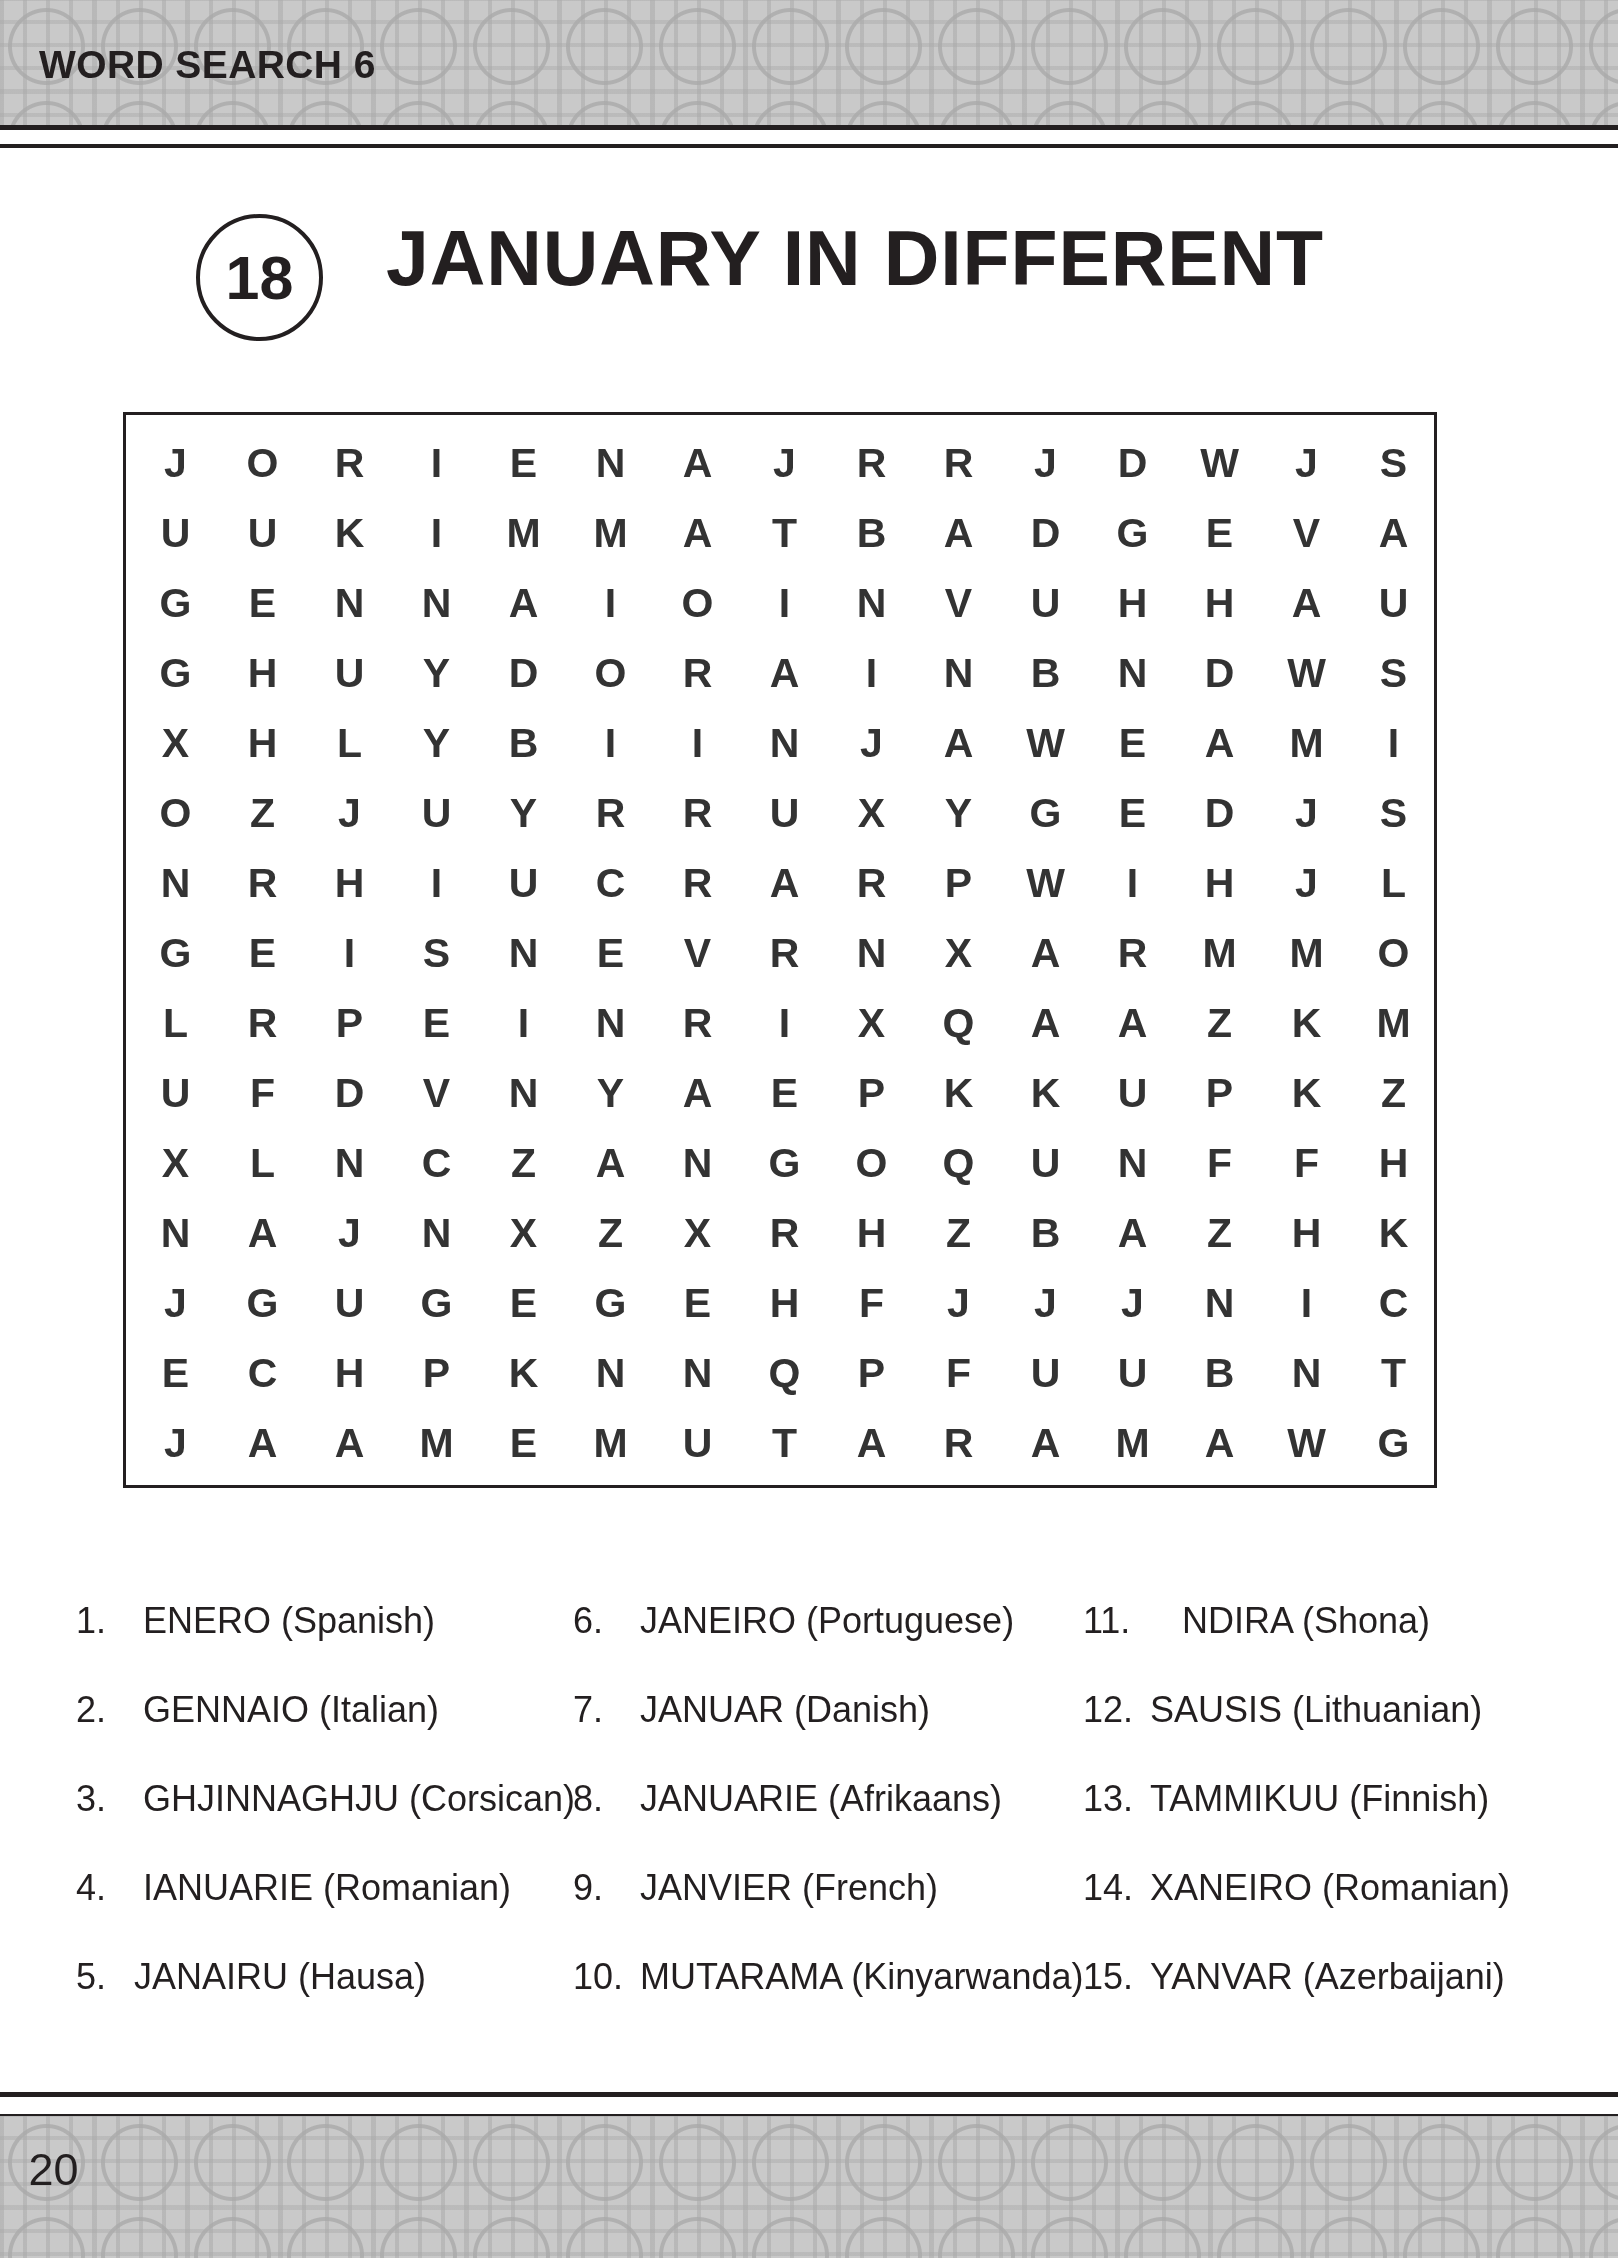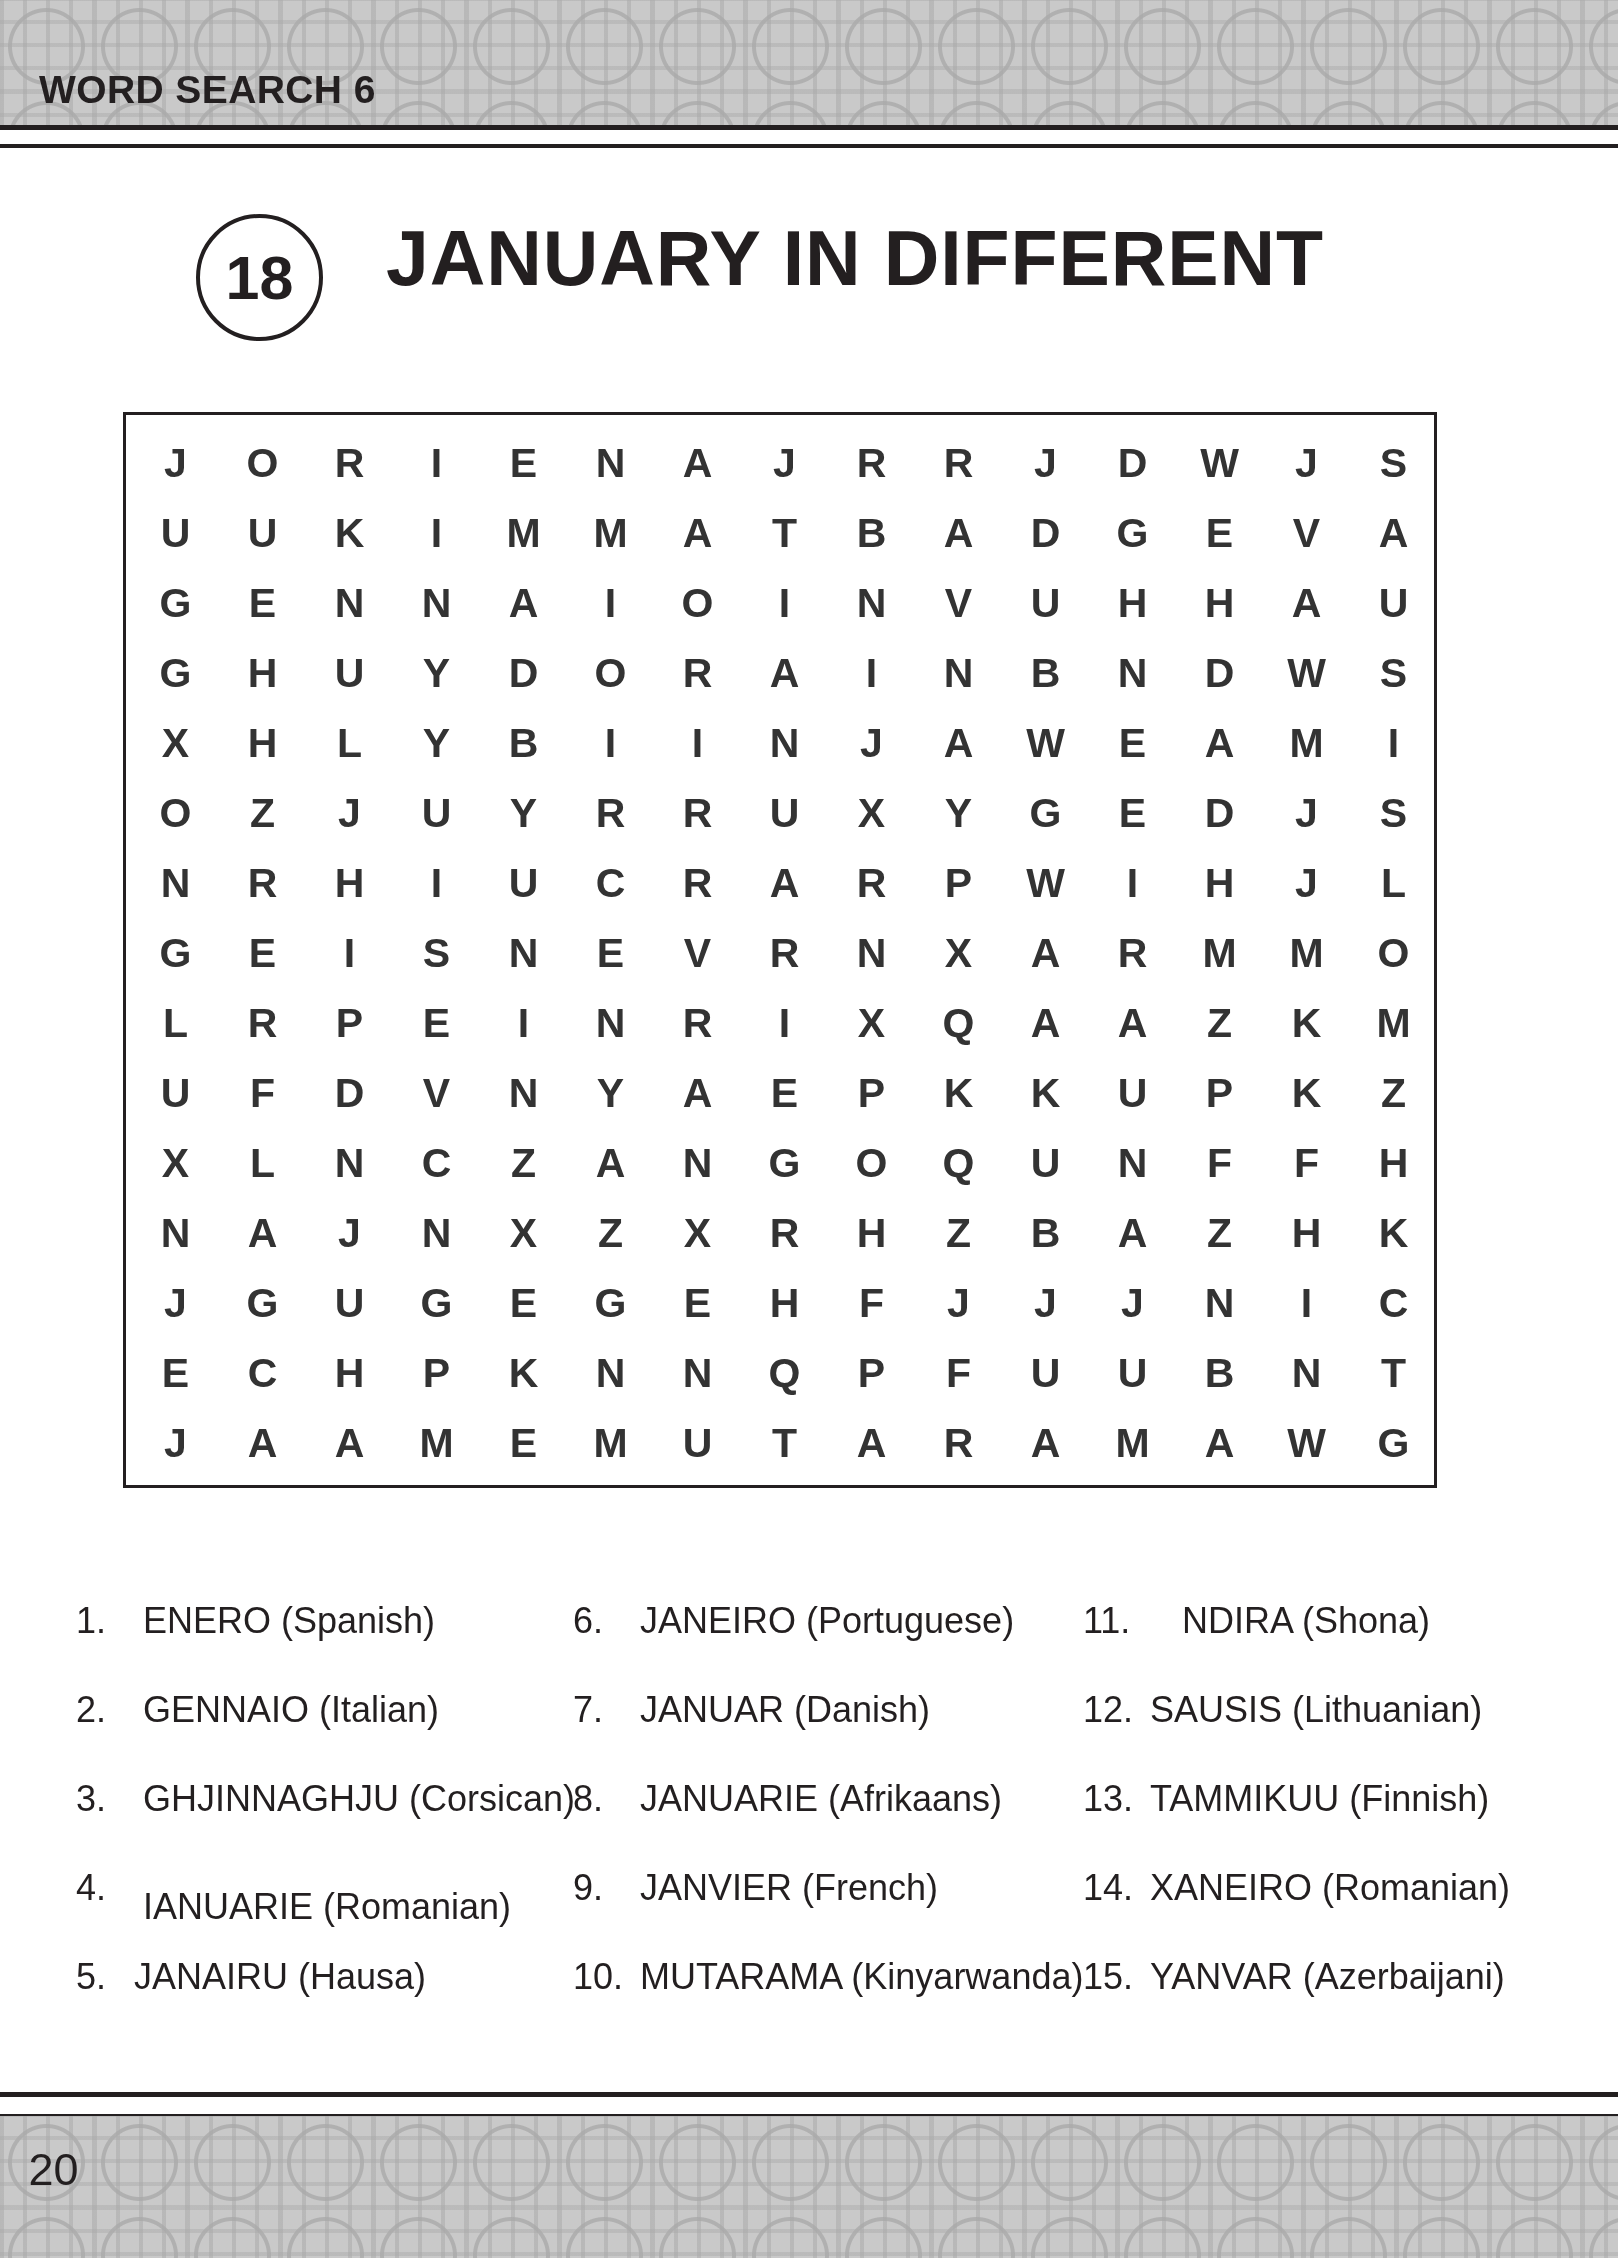--- a/index.html
+++ b/index.html
@@ -7,21 +7,21 @@
          font-family:"Liberation Sans", "DejaVu Sans", sans-serif; color:#231f20; }
   .band { position:absolute; left:0; width:1618px; background-color:#c9c9c9;
           background-image:
             repeating-linear-gradient(90deg, rgba(170,170,170,0.55) 0 3.6px, transparent 3.6px 23px),
             repeating-linear-gradient(0deg, rgba(170,170,170,0.45) 0 3.6px, transparent 3.6px 23px),
             radial-gradient(circle at 50% 50%, transparent 34px, rgba(160,160,160,0.6) 35px 38px, transparent 39px);
           background-size: 93px 93px, 93px 93px, 93px 93px; }
   .band.top { top:0; height:125px; }
   .band.bottom { top:2116px; height:142px; }
   .rule { position:absolute; left:0; width:1618px; background:#231f20; }
-  .header-label { position:absolute; left:39px; top:43px; font-size:39px; font-weight:bold; letter-spacing:0.4px;margin-top:25px; }
+  .header-label { position:absolute; left:39px; top:43px; font-size:39px; font-weight:bold; letter-spacing:0.4px; }
   .page-num { position:absolute; left:28.5px; top:2144px; font-size:45px; }
   .badge { position:absolute; left:196px; top:214px; width:127px; height:127px; border:4.5px solid #231f20; border-radius:50%;
            display:flex; align-items:center; justify-content:center; font-size:61px; font-weight:bold; box-sizing:border-box; }
   .title { position:absolute; left:356px; top:198px; width:998px; text-align:center; font-size:77px; font-weight:bold;
            line-height:89px; letter-spacing:0.9px;margin-top:16px; }
   .grid-box { position:absolute; left:123px; top:412px; width:1314px; height:1076px; border:3.6px solid #231f20; box-sizing:border-box; }
   .grid { position:absolute; left:123px; top:428px; width:1314px; }
   .grid-row { display:flex; height:70px; align-items:center; padding-left:9px; }
   .cell { width:87px; text-align:center; font-size:41px; font-weight:bold; color:#333333; }
   .words { position:absolute; top:1600px; left:0; width:1618px; }
@@ -313,21 +313,21 @@
       <div class="witem">
         <span class="wnum">2.</span>
         <span class="wtxt" style="left: 67px;">GENNAIO (Italian)</span>
       </div>
       <div class="witem">
         <span class="wnum">3.</span>
         <span class="wtxt" style="left: 67px;">GHJINNAGHJU (Corsican)</span>
       </div>
       <div class="witem">
         <span class="wnum">4.</span>
-        <span class="wtxt" style="left: 67px; margin-top: 19px;">IANUARIE (Romanian)</span>
+        <span class="wtxt" style="left: 67px;">IANUARIE (Romanian)</span>
       </div>
       <div class="witem">
         <span class="wnum">5.</span>
         <span class="wtxt" style="left: 58px;">JANAIRU (Hausa)</span>
       </div>
     </div>
   <div class="wcol" id="wcol1" style="left:573px;">
       <div class="witem">
         <span class="wnum">6.</span>
         <span class="wtxt" style="left: 67px;">JANEIRO (Portuguese)</span>

